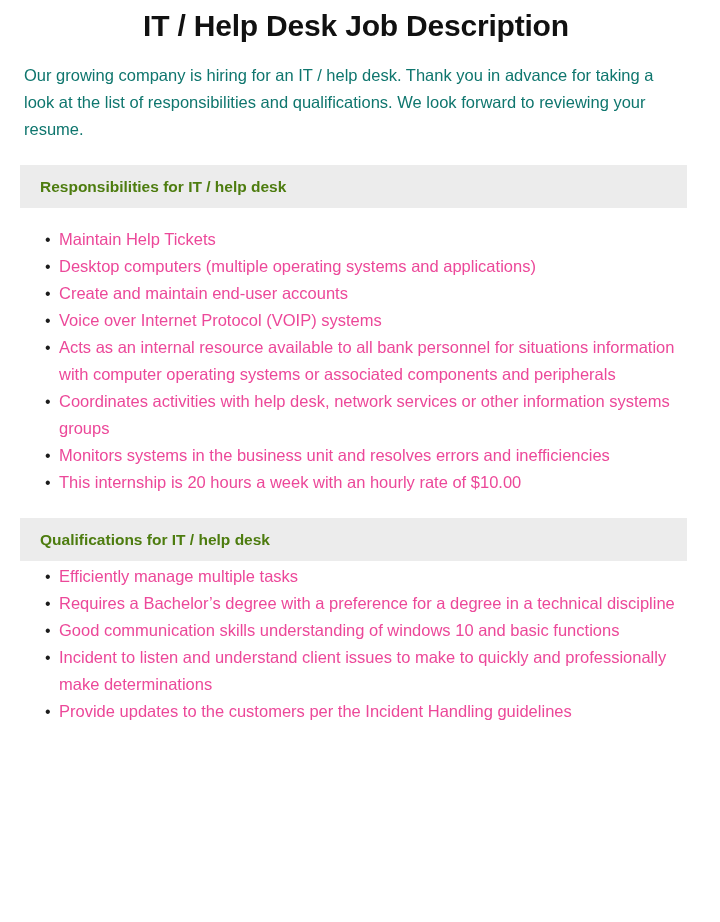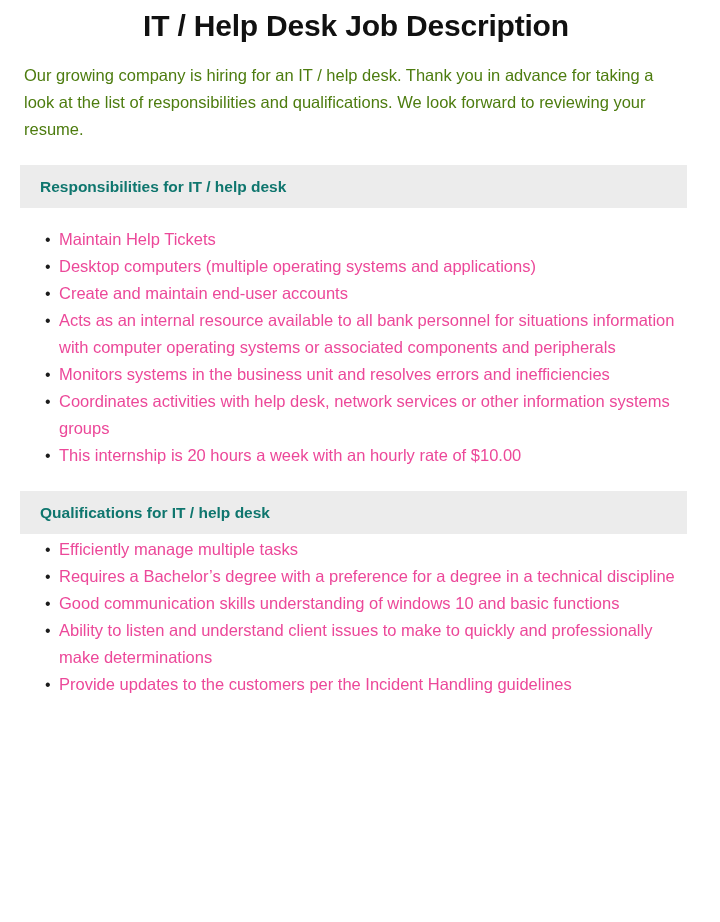--- a/index.html
+++ b/index.html
@@ -27,32 +27,32 @@
     margin: 0;
     padding: 6px 20px 0 20px;
     line-height: 40px;
     color: #111111;
   }
   .intro {
     margin: 0;
     padding: 16px 28px 0 24px;
     font-size: 16.5px;
     line-height: 27px;
-    color: #4d7c0f;
+    color: #0f766e;
   }
   .section {
     margin: 0;
   }
   .section-header {
     background: #ececec;
     margin: 22px 25px 0 20px;
     padding: 12px 0 12px 20px;
     font-size: 15.5px;
     font-weight: bold;
-    color: #0f766e;
+    color: #4d7c0f;
     line-height: 19px;
   }
   ul.items {
     list-style: none;
     margin: 0;
     padding: 18px 24px 0 45px;
   }
   ul.items li {
     position: relative;
     font-size: 16.5px;
@@ -82,31 +82,32 @@
   <h1 class="doc-title">IT / Help Desk Job Description</h1>
 
   <p class="intro">Our growing company is hiring for an IT / help desk. Thank you in advance for taking a look at the list of responsibilities and qualifications. We look forward to reviewing your resume.</p>
 
   <div class="section">
     <div class="section-header">Responsibilities for IT / help desk</div>
     <ul class="items">
       <li>Maintain Help Tickets</li>
       <li>Desktop computers (multiple operating systems and applications)</li>
       <li>Create and maintain end-user accounts</li>
+      <li>Voice over Internet Protocol (VOIP) systems</li>
       <li>Acts as an internal resource available to all bank personnel for situations information with computer operating systems or associated components and peripherals</li>
+      <li>Coordinates activities with help desk, network services or other information systems groups</li>
       <li>Monitors systems in the business unit and resolves errors and inefficiencies</li>
-      <li>Coordinates activities with help desk, network services or other information systems groups</li>
       <li>This internship is 20 hours a week with an hourly rate of $10.00</li>
     </ul>
   </div>
 
   <div class="section">
     <div class="section-header">Qualifications for IT / help desk</div>
     <ul class="items">
       <li>Efficiently manage multiple tasks</li>
       <li>Requires a Bachelor’s degree with a preference for a degree in a technical discipline</li>
       <li>Good communication skills understanding of windows 10 and basic functions</li>
-      <li>Ability to listen and understand client issues to make to quickly and professionally make determinations</li>
+      <li>Incident to listen and understand client issues to make to quickly and professionally make determinations</li>
       <li>Provide updates to the customers per the Incident Handling guidelines</li>
     </ul>
   </div>
 
 </div>
 
 </body></html>

